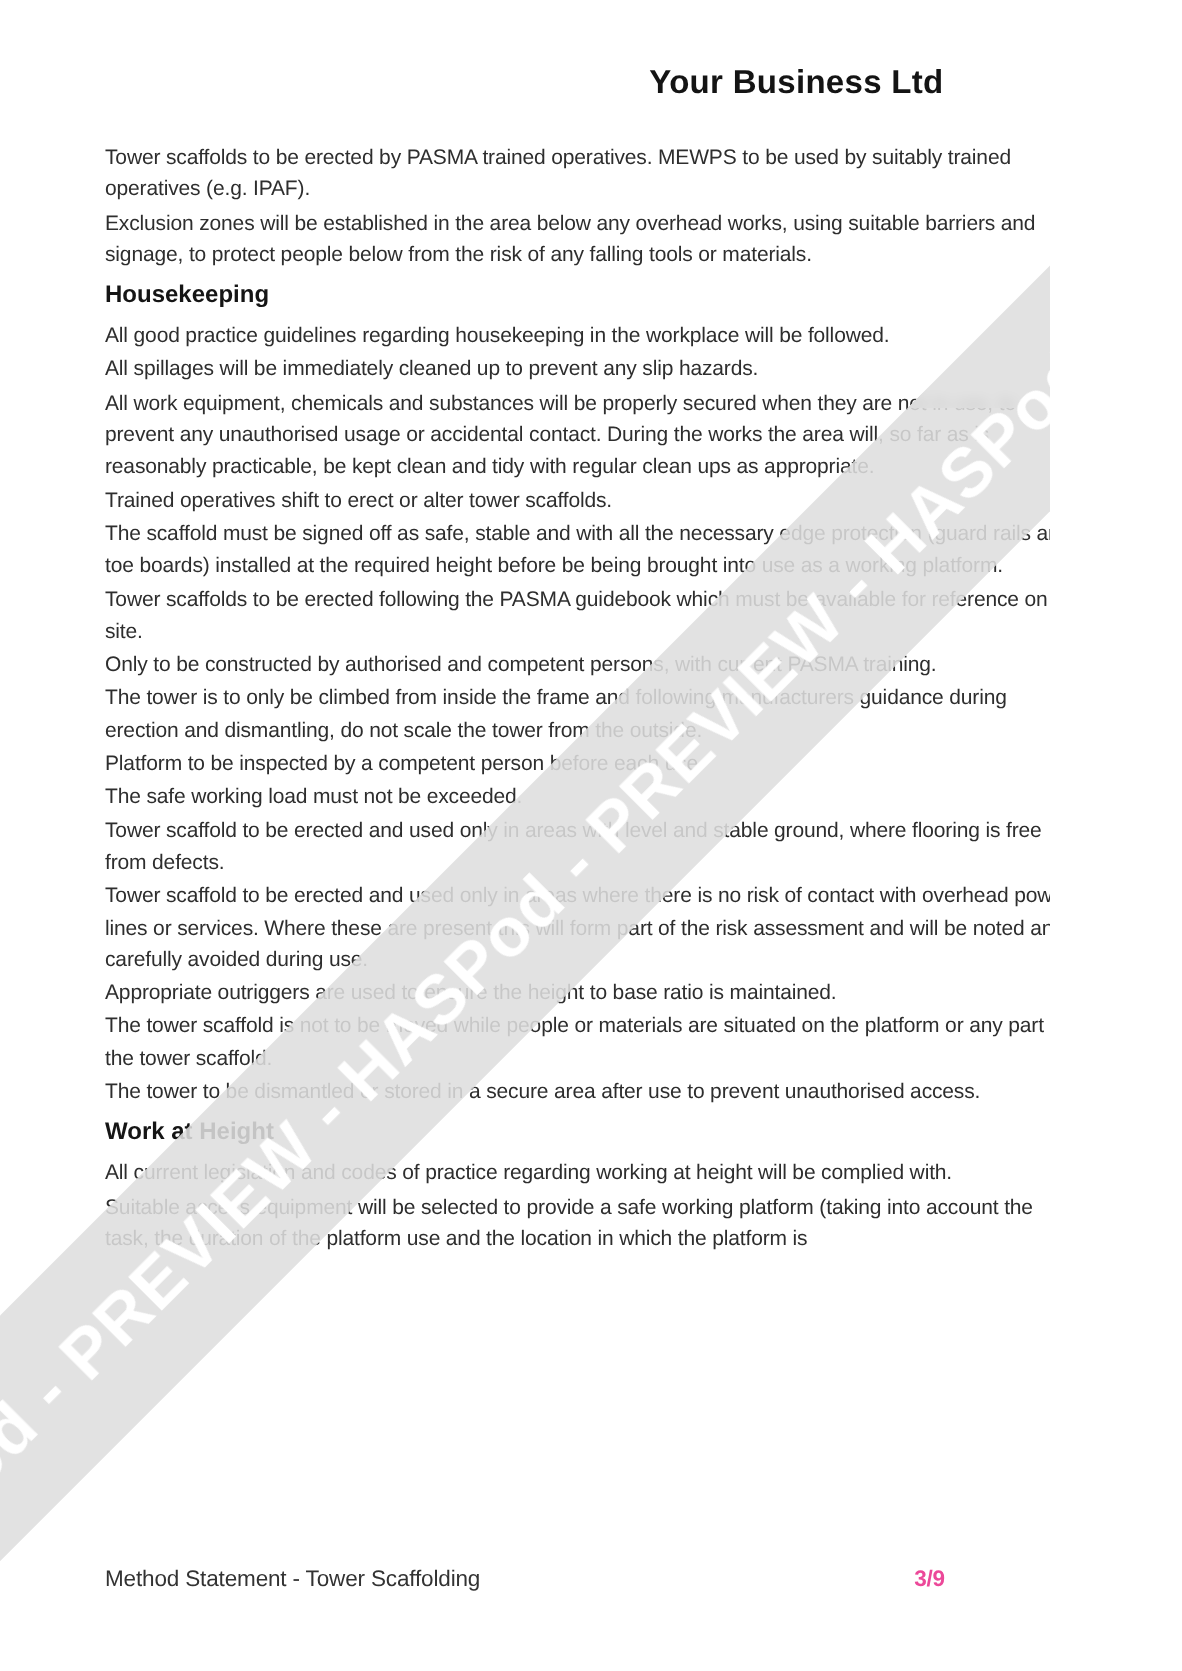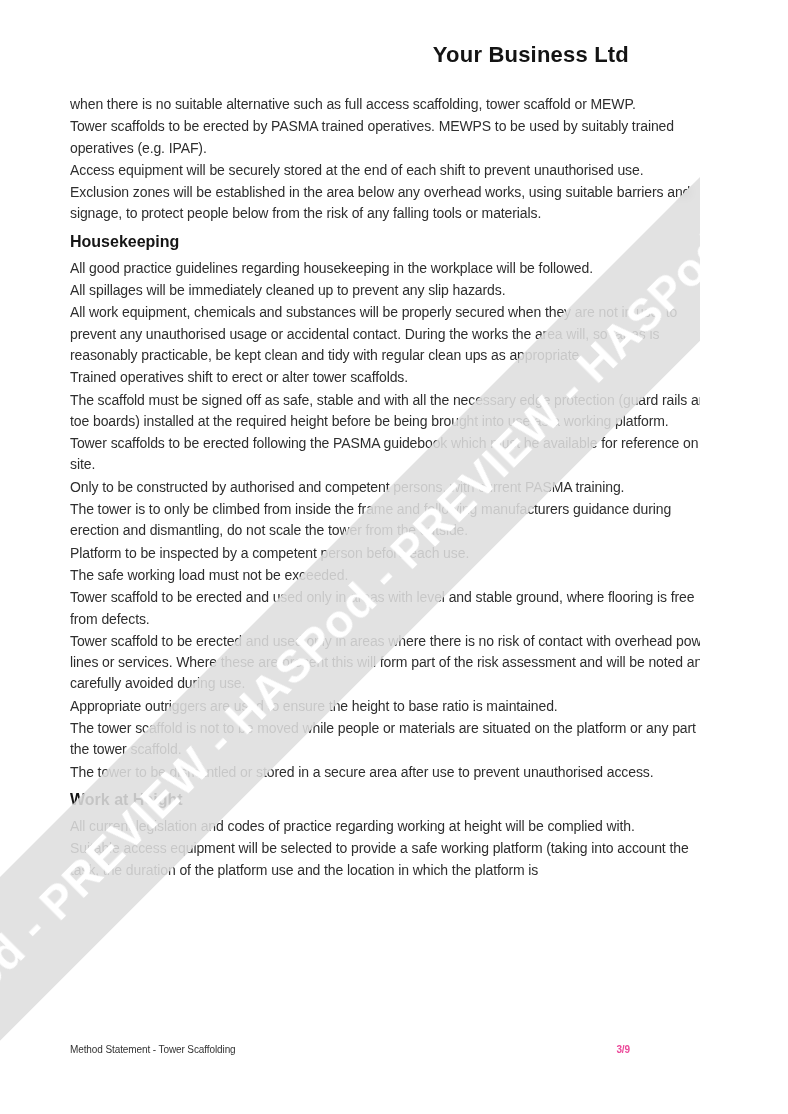--- a/index.html
+++ b/index.html
@@ -41,21 +41,21 @@
     letter-spacing: 0;
   }
   .footer {
     position: absolute;
     left: 70px;
     right: 70px;
     top: 1044px;
     display: flex;
     justify-content: space-between;
     align-items: baseline;
-    font-size: 10px;
+    font-size: 15px;
     color: #333333;
     letter-spacing: -0.1px;
   }
   .footer .pageno { font-weight: bold; color: #ec4899; }
   .watermark-band {
     position: absolute;
     left: 394px;
     top: 565px;
     width: 1400px;
     height: 116px;
@@ -78,23 +78,21 @@
   }
 </style>
 </head>
 <body>
 
 <div class="page">
 
   <div class="company">Your Business Ltd</div>
 
   <div class="content" id="content">
-      <p>when there is no suitable alternative such as full access scaffolding, tower scaffold or MEWP.</p>
       <p>Tower scaffolds to be erected by PASMA trained operatives. MEWPS to be used by suitably trained operatives (e.g. IPAF).</p>
-      <p>Access equipment will be securely stored at the end of each shift to prevent unauthorised use.</p>
       <p>Exclusion zones will be established in the area below any overhead works, using suitable barriers and signage, to protect people below from the risk of any falling tools or materials.</p>
       <h2>Housekeeping</h2>
       <p>All good practice guidelines regarding housekeeping in the workplace will be followed.</p>
       <p>All spillages will be immediately cleaned up to prevent any slip hazards.</p>
       <p>All work equipment, chemicals and substances will be properly secured when they are not in use, to prevent any unauthorised usage or accidental contact. During the works the area will, so far as is reasonably practicable, be kept clean and tidy with regular clean ups as appropriate.</p>
       <p>Trained operatives shift to erect or alter tower scaffolds.</p>
       <p>The scaffold must be signed off as safe, stable and with all the necessary edge protection (guard rails and toe boards) installed at the required height before be being brought into use as a working platform.</p>
       <p>Tower scaffolds to be erected following the PASMA guidebook which must be available for reference on site.</p>
       <p>Only to be constructed by authorised and competent persons, with current PASMA training.</p>
       <p>The tower is to only be climbed from inside the frame and following manufacturers guidance during erection and dismantling, do not scale the tower from the outside.</p>

